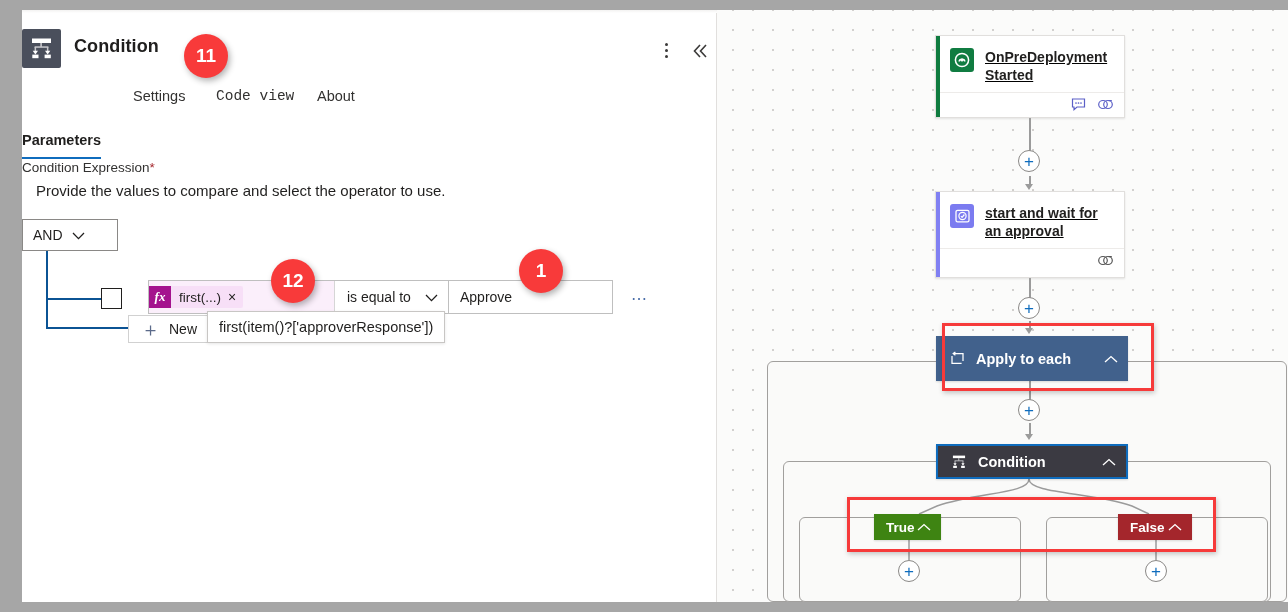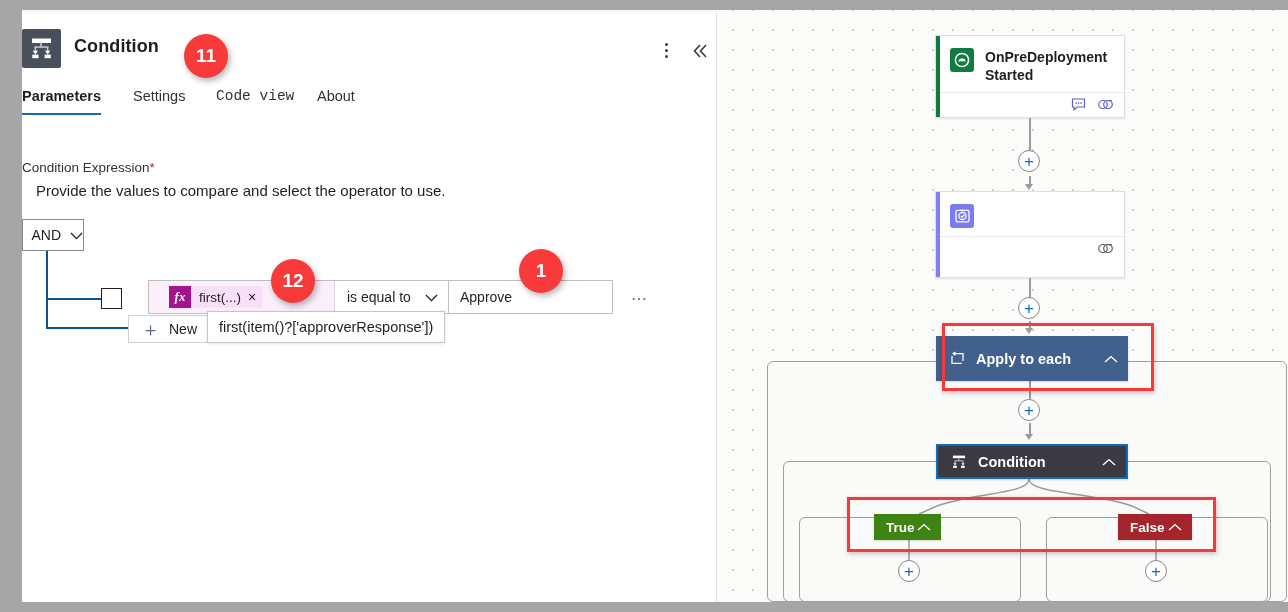--- a/index.html
+++ b/index.html
@@ -62,45 +62,45 @@
   }
 
   
   .tabs {
     position:absolute; left:0px; top:78px; width:695px; height:34px;
   }
   .tab {
     position:absolute; top:0; font-size:14.5px; color:#323130;
     padding-bottom:9px; cursor:pointer; white-space:nowrap;
   }
-  .tab.active { font-weight:700; color:#201f1e; border-bottom:2.5px solid #0f6cbd; }
+  .tab.active { font-weight:700; color:#201f1e; border-bottom:2.5px solid #0f6cbd;margin-top:44px; }
   #tab0 { left:0px; }
   #tab1 { left:111px; }
   #tab2 { left:194px;font-family:Liberation Mono, monospace; }
   #tab3 { left:295px; }
 
   .section-label {
     position:absolute; left:0px; top:150px;
     font-size:13.5px; color:#323130;
   }
   .req-star { color:#a4262c; }
   .section-sub {
     position:absolute; left:0px; top:172px;
     font-size:15px; color:#201f1e;padding-left:14px;
   }
 
   
   #builder { position:absolute; left:0px; top:209px; width:640px; height:120px; }
 
   .and-box {
     position:absolute; left:0px; top:0px;
-    width:62px; height:32px;
+    width:96px; height:32px;
     border:1px solid #8a8886; background:#fff;
     display:flex; align-items:center; padding-left:10px;
-    font-size:14px; color:#201f1e; cursor:pointer;justify-content:flex-end;
+    font-size:14px; color:#201f1e; cursor:pointer;
   }
   .and-box .chev { margin-left:9px; color:#201f1e; }
 
   
   .tree-v {
     position:absolute; left:24px; top:32px; width:1.5px; height:78px;
     background:#0b5394;
   }
   .tree-h1 {
     position:absolute; left:24px; top:79px; width:60px; height:1.5px;
@@ -123,21 +123,21 @@
     border:1px solid #bfbfbf; background:#fff;
     display:flex; align-items:stretch;
   }
   .operand {
     flex: 0 0 186px;
     display:flex; align-items:center;
     background:#fbeffb;
     border-right:1px solid #d6d6d6;
   }
   .token {
-    display:flex; align-items:center; height:22px; margin-left:20px;
+    display:flex; align-items:center; height:22px; margin-left:0;
     background:#f7dff7; border-radius:2px; padding-right:7px;
   }
   .token .fx {
     width:22px; height:22px; background:#a4138e; color:#fff;
     display:flex; align-items:center; justify-content:center;
     font-style:italic; font-family:"Liberation Serif", serif;
     font-size:13px; font-weight:600;
   }
   .token .tok-label { font-size:13.5px; color:#201f1e; margin-left:8px; }
   .token .tok-x { font-size:14px; color:#201f1e; margin-left:7px; cursor:pointer; }
@@ -188,21 +188,21 @@
     background-position: 6px 10px;
     overflow:hidden;
   }
 
   .node {
     position:absolute; background:#ffffff;
     border:1px solid #e1dfdd;
     box-shadow: 0 1px 2px rgba(0,0,0,.10);
   }
   .node .accent { position:absolute; left:0; top:0; width:4px; height:100%; }
-  .node .node-main { display:flex; align-items:flex-start; padding:12px 10px 8px 14px; }
+  .node .node-main { display:flex; align-items:flex-start; padding:12px 10px 8px 14px;text-decoration:underline; }
   .node .node-icon {
     width:24px; height:24px; border-radius:3px; flex:0 0 24px;
     display:flex; align-items:center; justify-content:center; margin-right:11px;
   }
   .node .node-title {
     font-size:14px; color:#201f1e; font-weight:600; line-height:18px;
     word-break: break-word;
   }
   .node .node-foot {
     border-top:1px solid #edebe9; height:27px;
@@ -442,20 +442,21 @@
     <div class="node" id="node-approval">
       <div class="accent"></div>
       <div class="node-main">
         <div class="node-icon">
           <svg width="17" height="17" viewBox="0 0 17 17">
             <rect x="2" y="2.3" width="13" height="11.5" rx="1.6" fill="none" stroke="#fff" stroke-width="1.3"></rect>
             <circle cx="8.5" cy="8" r="3.6" fill="none" stroke="#fff" stroke-width="1.2"></circle>
             <polyline points="6.9,8.1 8.1,9.3 10.4,6.5" fill="none" stroke="#fff" stroke-width="1.2"></polyline>
           </svg>
         </div>
+        <div class="node-title">start and wait for an approval</div>
       </div>
       <div class="node-foot">
         <span>
           <svg width="17" height="15" viewBox="0 0 17 15">
             <ellipse cx="6" cy="7.5" rx="4.3" ry="4" fill="none" stroke="#555" stroke-width="1.2"></ellipse>
             <ellipse cx="11" cy="7.5" rx="4.3" ry="4" fill="none" stroke="#555" stroke-width="1.2"></ellipse>
             <path d="M11.6 3.6 L14.8 3.6" fill="none" stroke="#555" stroke-width="1.2"></path>
           </svg>
         </span>
       </div>

